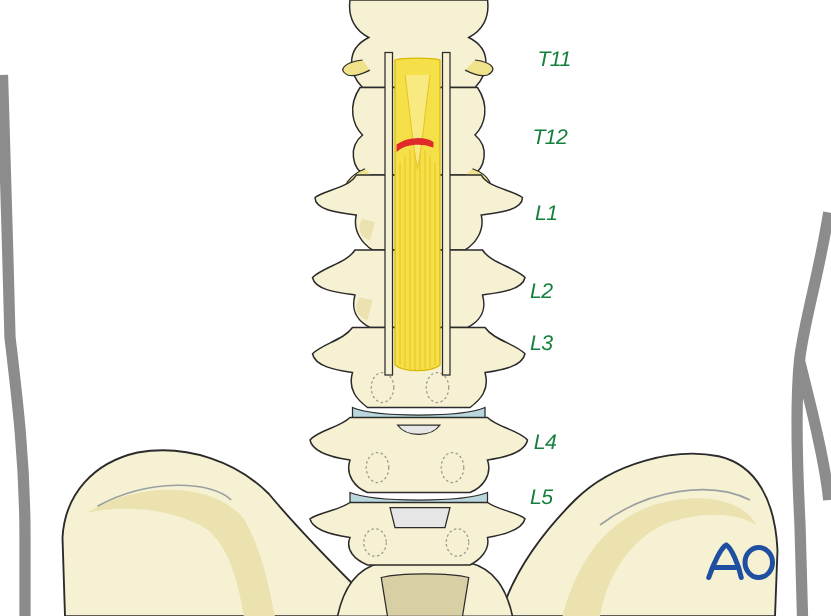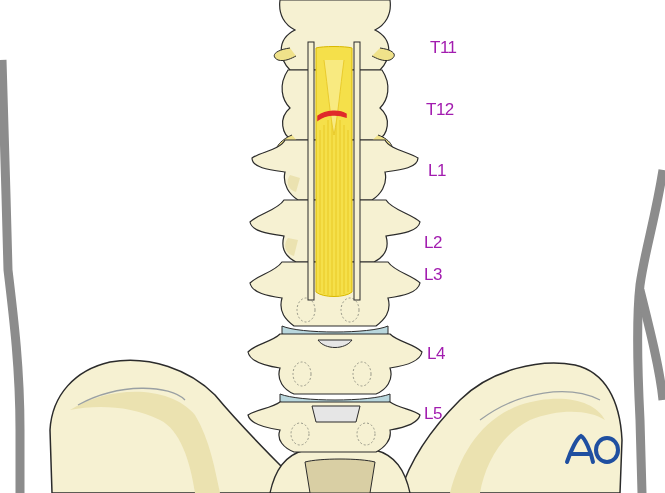--- a/index.html
+++ b/index.html
@@ -1,18 +1,18 @@
 <!DOCTYPE html>
 <html><head>
   <meta charset="utf-8">
   <style>
     html, body { margin: 0; padding: 0; background: #ffffff; }
     body { width: 665px; height: 493px; overflow: hidden; position: relative; font-family: "Liberation Sans", sans-serif; }
     #stage { position: absolute; left: 0; top: 0; width: 665px; height: 493px; }
-    .label { position: absolute; font-family: "Liberation Sans", sans-serif; font-size: 17px; color: #a21caf; letter-spacing: -0.5px; }
+    .label { position: absolute; font-family: "Liberation Sans", sans-serif; font-size: 17px; color: #15803d; letter-spacing: -0.5px; font-style: italic; }
     #logo { position: absolute; left: 563px; top: 430px; width: 60px; height: 40px; }
   </style>
 </head>
 <body>
 
 <svg id="stage" viewBox="0 0 665 493" xmlns="http://www.w3.org/2000/svg">
 
   <path d="M2,60 C4,110 6,200 8,270 C14,320 20,370 20,430 L20,493" fill="none" stroke="#8c8c8c" stroke-width="9"></path>
   <path d="M663,170 C655,220 645,250 640,285 C636,320 638,380 640,420 L642,493" fill="none" stroke="#8c8c8c" stroke-width="9"></path>
   <path d="M640,290 C650,330 660,370 663,400" fill="none" stroke="#8c8c8c" stroke-width="9"></path>
@@ -83,21 +83,21 @@
     <line x1="348" y1="130" x2="348" y2="292"></line>
   </g>
   <path d="M324,60 C328,90 330,115 334,135 C338,115 340,90 344,60" fill="#f8ea80" stroke="#e6c420" stroke-width="0.8"></path>
 
   <path d="M318,116 C326,110 340,110 346,114 L346,117 C338,114 326,114 318,120 Z" fill="#e02a2a" stroke="#e02a2a" stroke-width="1.5"></path>
 </svg>
 
 <div class="label" style="left:430px;top:38px;">T11</div>
 <div class="label" style="left:426px;top:100px;">T12</div>
 <div class="label" style="left:428px;top:161px;">L1</div>
-<div class="label" style="left:424px;top:233px;">L2</div>
+<div class="label" style="left:424px;top:223px;">L2</div>
 <div class="label" style="left:424px;top:265px;">L3</div>
 <div class="label" style="left:427px;top:344px;">L4</div>
-<div class="label" style="left:424px;top:404px;">L5</div>
+<div class="label" style="left:424px;top:388px;">L5</div>
 
 <svg id="logo" viewBox="0 0 60 40" xmlns="http://www.w3.org/2000/svg">
   <path d="M4,32 C8,20 14,8 18,6 C22,8 28,22 30,32 M9,24 L27,24" fill="none" stroke="#1f4fa0" stroke-width="4" stroke-linecap="round"></path>
   <ellipse cx="44" cy="20" rx="11" ry="12" fill="none" stroke="#1f4fa0" stroke-width="4"></ellipse>
 </svg>
 
 </body></html>

